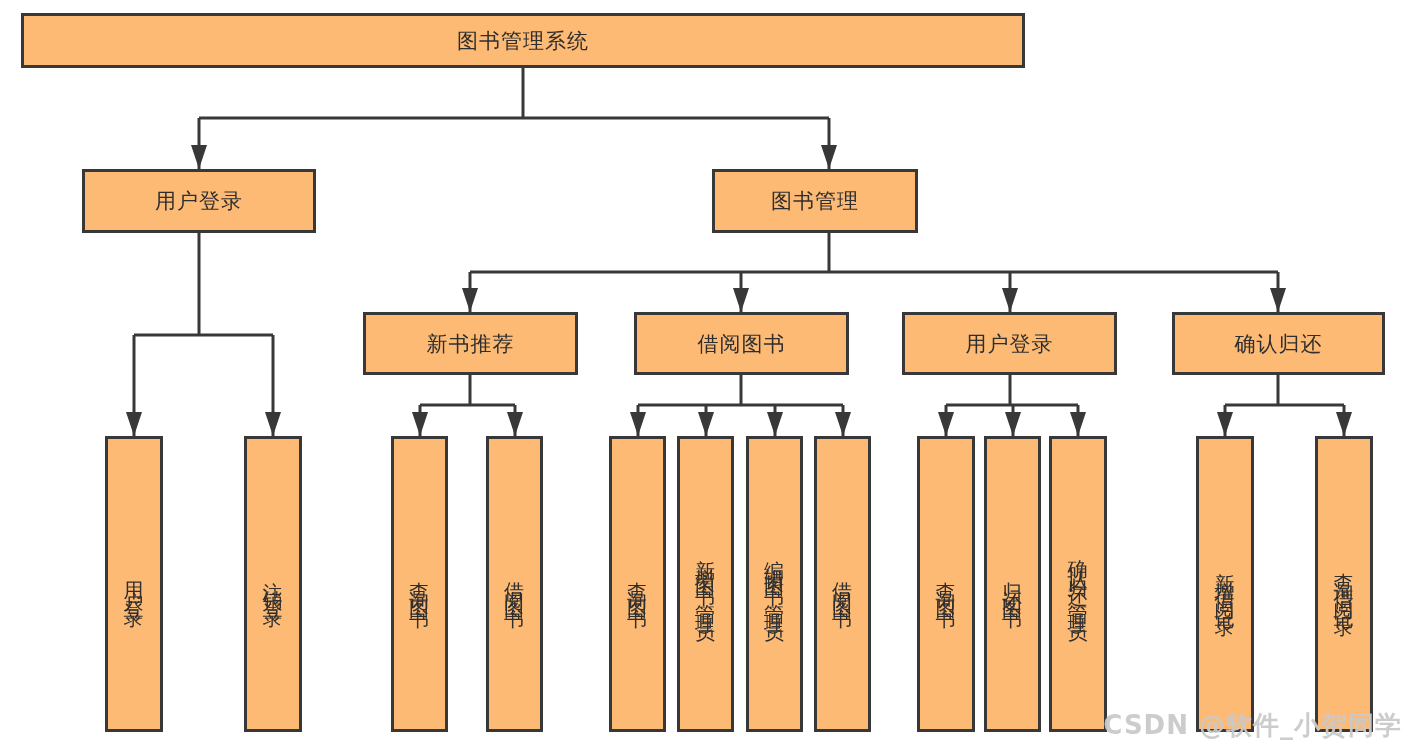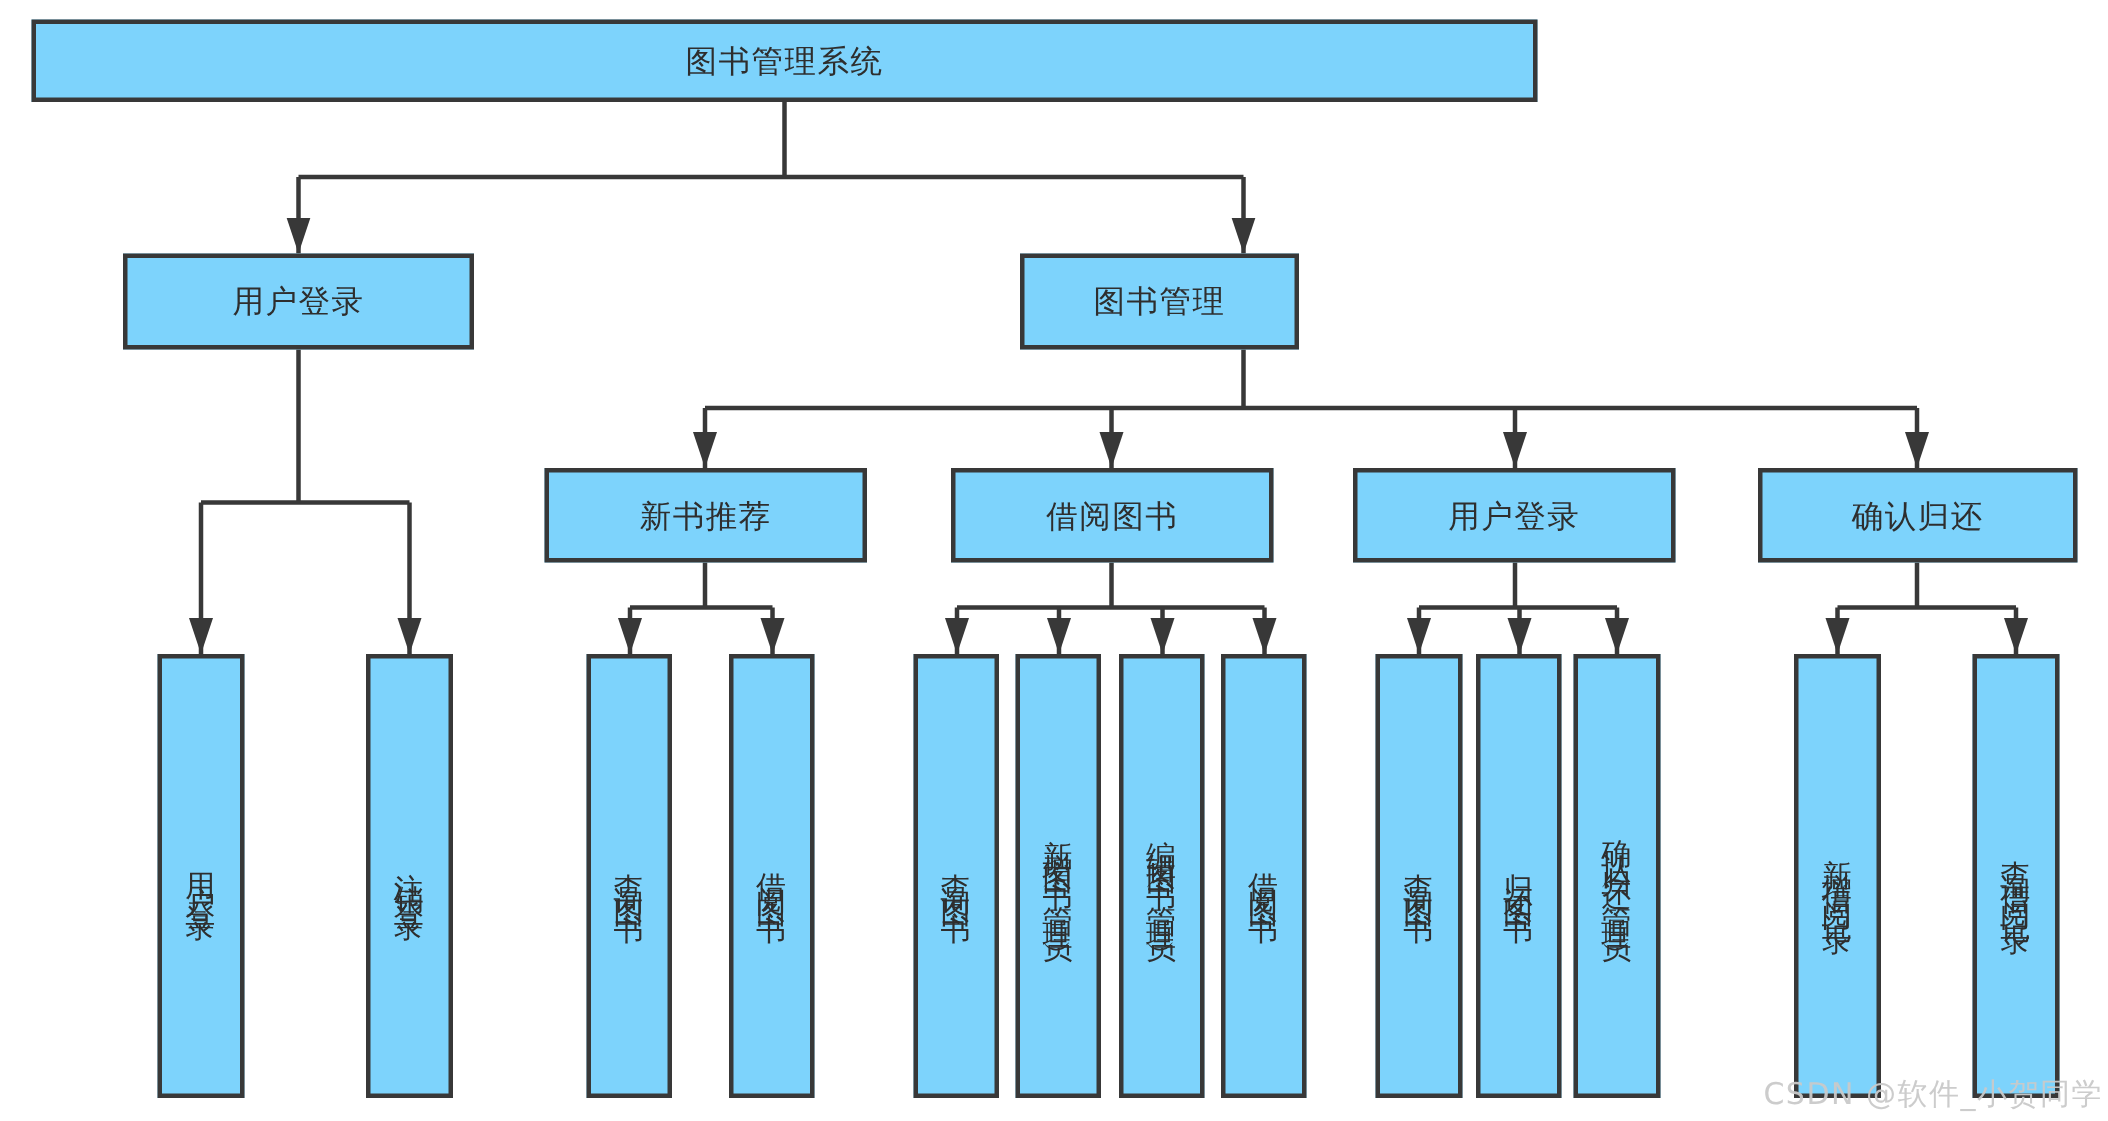--- a/index.html
+++ b/index.html
@@ -3,35 +3,36 @@
 <meta charset="utf-8">
 <style>
   html,body { margin:0; padding:0; }
   body {
     width:1405px; height:747px; position:relative; background:#ffffff;
     font-family:"DejaVu Sans","Liberation Sans",sans-serif;
     overflow:hidden;
   }
   .connectors { position:absolute; left:0; top:0; z-index:1; }
   .box {
-    position:absolute; box-sizing:border-box; background:#7dd3fc;
+    position:absolute; box-sizing:border-box; background:#fdba74;
     border:3px solid #383838; color:#2e2e2e; z-index:2;
     display:flex; align-items:center; justify-content:center;
     text-align:center;
   }
   .hbox { font-size:21px; letter-spacing:1px; }
   .root  { border-width:3px; }
   .vbox {
     writing-mode:vertical-rl; text-orientation:mixed;
     font-size:20px; letter-spacing:9px; line-height:1;
   }
   .watermark {
     position:absolute; right:3px; bottom:4px; z-index:5;
-    font-size:20px; color:rgba(201,201,201,0.95); letter-spacing:1px;
+    font-size:26px; color:rgba(201,201,201,0.95); letter-spacing:1px;
     white-space:nowrap;
+    font-weight:bold;
   }
 </style>
 </head>
 <body>
 
 <svg class="connectors" width="1405" height="747" viewBox="0 0 1405 747">
   <defs>
     <marker id="ah" markerUnits="userSpaceOnUse" markerWidth="26" markerHeight="20" viewBox="0 -10 26 20" refX="24" refY="0" orient="auto">
       <path d="M0,-8 L24,0 L0,8 Z" fill="#383838"></path>
     </marker>
@@ -69,21 +70,21 @@
 
     <path d="M1278 375 V405 M1225 405 H1344"></path>
     <line x1="1225" y1="405" x2="1225" y2="436" marker-end="url(#ah)"></line>
     <line x1="1344" y1="405" x2="1344" y2="436" marker-end="url(#ah)"></line>
   </g>
 </svg>
 
 <div class="box hbox root" style="left:21px;top:13px;width:1004px;height:55px">图书管理系统</div>
 
 <div class="box hbox" style="left:82px;top:169px;width:234px;height:64px">用户登录</div>
-<div class="box hbox" style="left:680px;top:169px;width:186px;height:64px">图书管理</div>
+<div class="box hbox" style="left:712px;top:169px;width:206px;height:64px">图书管理</div>
 
 <div class="box hbox" style="left:363px;top:312px;width:215px;height:63px">新书推荐</div>
 <div class="box hbox" style="left:634px;top:312px;width:215px;height:63px">借阅图书</div>
 <div class="box hbox" style="left:902px;top:312px;width:215px;height:63px">用户登录</div>
 <div class="box hbox" style="left:1172px;top:312px;width:213px;height:63px">确认归还</div>
 
 <div class="box vbox" style="left:105px;top:436px;width:58px;height:296px">用户登录</div>
 <div class="box vbox" style="left:244px;top:436px;width:58px;height:296px">注销登录</div>
 
 <div class="box vbox" style="left:391px;top:436px;width:57px;height:296px">查询图书</div>

